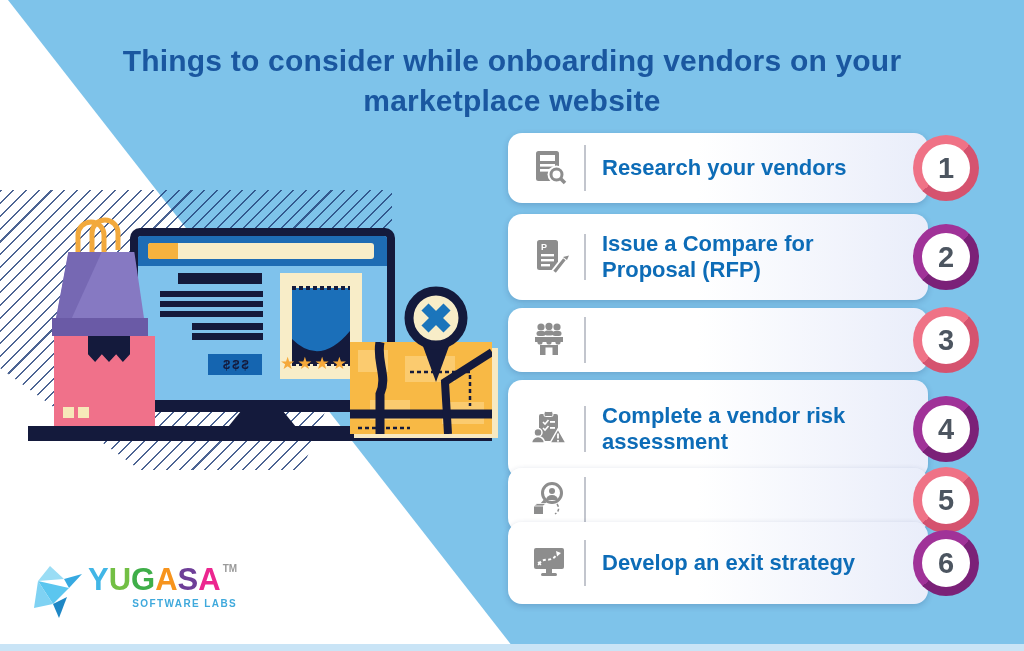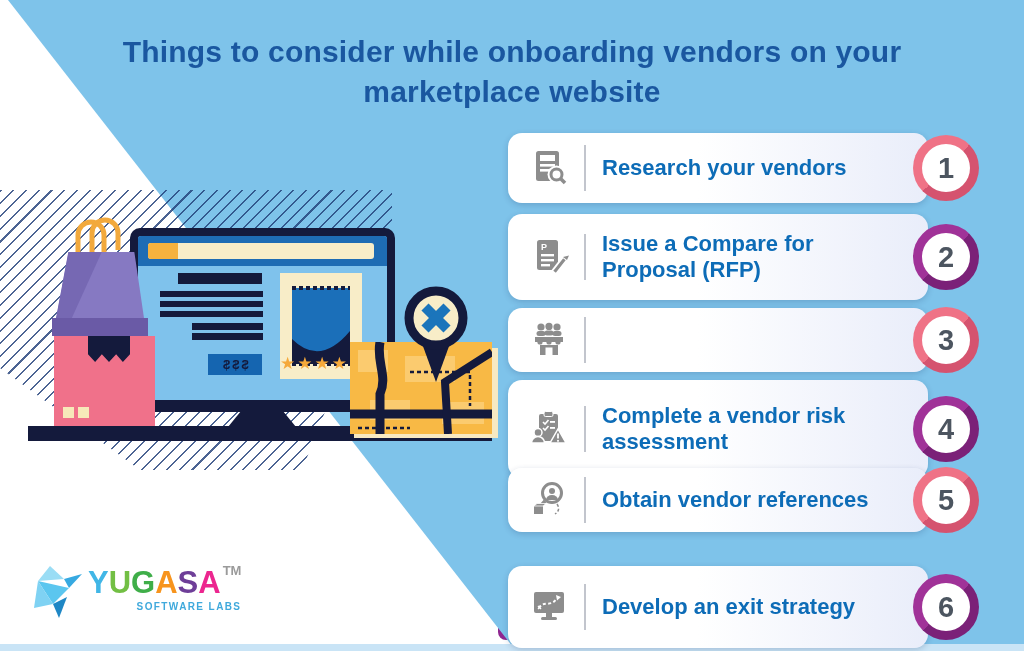--- a/index.html
+++ b/index.html
@@ -9,28 +9,28 @@
   }
   
   .blue-bg{position:absolute;inset:0;background:#7EC3EA;
     clip-path:polygon(8px 0,1024px 0,1024px 651px,516px 651px);}
   .bottom-strip{position:absolute;left:0;right:0;bottom:0;height:7px;background:#C9E4F6;}
   .hatch{position:absolute;left:0;top:190px;width:392px;height:280px;
     background:repeating-linear-gradient(135deg,rgba(32,62,120,.8) 0 1.5px,transparent 1.5px 9px);
     clip-path:polygon(0 0,392px 0,392px 52px,302px 280px,140px 280px,0 178px);}
   
   .title-wrap{position:absolute;top:28px;left:0;width:100%;display:flex;justify-content:center;}
-  .title{margin:4px;max-width:832px;text-align:center;font-size:30px;line-height:1.32;
+  .title{margin:13px;max-width:832px;text-align:center;font-size:30px;line-height:1.32;
     color:#1A57A0;font-weight:bold;letter-spacing:.2px;}
   
   .card{position:absolute;left:508px;width:420px;box-sizing:border-box;
     background:linear-gradient(90deg,#ffffff 45%,#E9EDFA);border-radius:14px;
     box-shadow:0 2px 6px rgba(20,40,90,.20);display:flex;align-items:center;padding-left:20px;}
   .c1{top:133px;height:70px}.c2{top:214px;height:86px}.c3{top:308px;height:64px}
-  .c4{top:380px;height:98px}.c5{top:468px;height:64px}.c6{top:566px;height:82px}
+  .c4{top:380px;height:98px}.c5{top:468px;height:64px}.c6{top:522px;height:82px}
   .accent{position:absolute;left:-10px;top:50%;transform:translateY(-50%);
     width:16px;height:calc(100% - 16px);border-radius:8px;z-index:-1;}
   .accent.pink{background:#F15D7C}.accent.purple{background:#8F2690}
   .icon{width:42px;height:42px;flex:0 0 42px;display:flex;align-items:center;justify-content:center;}
   .vdiv{width:2px;height:46px;background:#C2C5CD;margin:0 16px 0 14px;flex:0 0 2px;}
   .label{font-size:22px;font-weight:bold;color:#0D6CB7;line-height:1.18;max-width:280px;}
   .badge{position:absolute;right:-51px;top:50%;transform:translateY(-50%);
     width:66px;height:66px;border-radius:50%;display:flex;align-items:center;justify-content:center;}
   .badge.pink{background:linear-gradient(135deg,#EF7286 50%,#D5536F 50%);}
   .badge.purple{background:linear-gradient(135deg,#A03298 50%,#7B2178 50%);}
@@ -74,21 +74,21 @@
   .map{position:absolute;left:350px;top:342px;width:142px;height:92px;background:#F8B945;overflow:hidden;}
   .pin{position:absolute;left:400px;top:282px;}
   
   .logo{position:absolute;left:28px;top:556px;width:220px;height:76px;}
   .bird{position:absolute;left:0;top:6px;}
   .lg-block{position:absolute;left:60px;top:8px;}
   .lg-letters{font-size:31px;font-weight:bold;line-height:1;white-space:nowrap;}
   .lg-letters span{display:inline-block;}
   .lt0{color:#41B6E6}.lt1{color:#72BF44}.lt2{color:#3FAE49}
   .lt3{color:#F7941D}.lt4{color:#6E3E98}.lt5{color:#EC268F}
-  .lg-tm{font-size:13px;color:#9a9a9a;vertical-align:18px;margin-left:2px;font-weight:bold;}
+  .lg-tm{font-size:10px;color:#9a9a9a;vertical-align:18px;margin-left:2px;font-weight:bold;}
   .lg-tag{font-size:10px;color:#3FA9DC;letter-spacing:1.4px;text-align:right;
     margin-top:3px;font-weight:bold;}
 </style>
 </head>
 <body>
 
 <div class="blue-bg"></div>
 <div class="hatch"></div>
 <div class="bottom-strip"></div>
 
@@ -258,21 +258,20 @@
       <circle cx="23" cy="13" r="9.5" fill="#fff" stroke="#8D8D8D" stroke-width="3"></circle>
       <circle cx="23" cy="11" r="3" fill="#8D8D8D"></circle>
       <path d="M17 20 a6 5 0 0 1 12 0 Z" fill="#8D8D8D"></path>
       <line x1="16" y1="21" x2="10" y2="28" stroke="#8D8D8D" stroke-width="3.5"></line>
       <rect x="5" y="26" width="9" height="8" fill="#8D8D8D"></rect>
       <path d="M5 26 l3 -2.5 h9 l-3 2.5 Z" fill="#8D8D8D" stroke="#fff" stroke-width="0.8"></path>
       <path d="M28 24 q4 6 -2 10" stroke="#8D8D8D" stroke-width="1.5" stroke-dasharray="3 2" fill="none"></path>
     </svg>
   </span>
   <span class="vdiv"></span>
-  <span class="label">Obtain vendor references</span>
   <span class="badge pink">
     <span class="badge-in">5</span>
   </span>
 </div>
 
 <div class="card c6">
   <span class="accent purple"></span>
   <span class="icon">
     <svg width="40" height="40" viewBox="0 0 40 40">
       <rect x="5" y="5" width="30" height="21" rx="2" fill="#8D8D8D"></rect>

